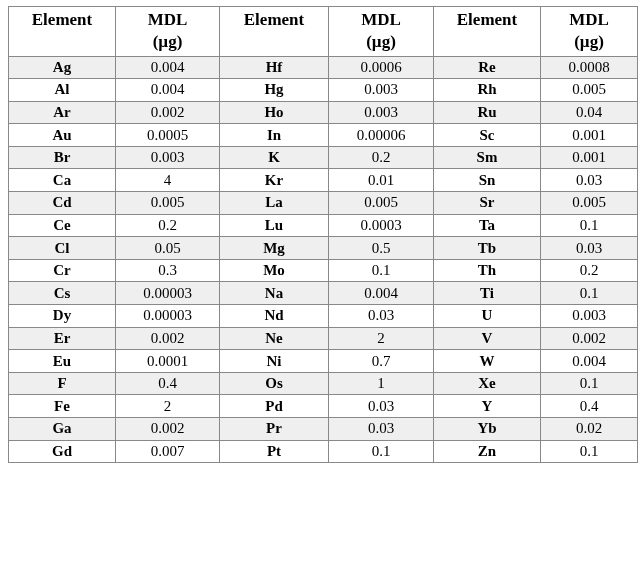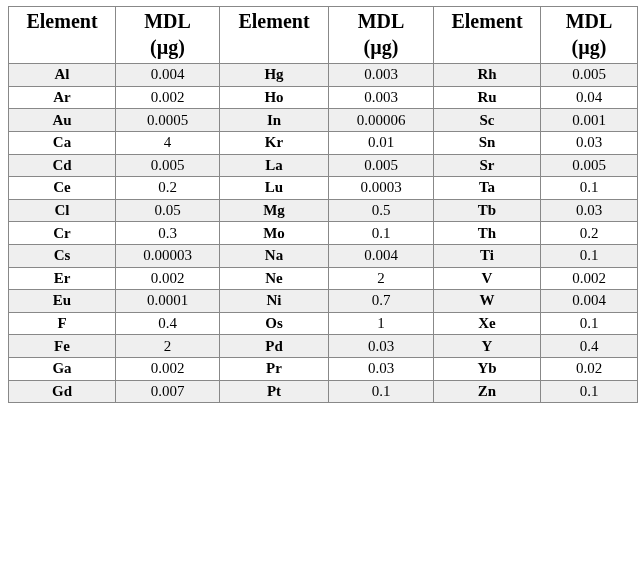--- a/index.html
+++ b/index.html
@@ -25,21 +25,21 @@
   }
   .mdl-table th, .mdl-table td {
     border: 1px solid #888888;
     text-align: center;
     vertical-align: middle;
     overflow: hidden;
     white-space: nowrap;
   }
   .mdl-table thead th {
     font-weight: bold;
-    font-size: 20px;
+    font-size: 17px;
     line-height: 1.28;
     vertical-align: top;
     padding: 2px 0 3px 0;
     background: #ffffff;
     height: 48px;
     box-sizing: border-box;
   }
   .mdl-table tbody td {
     font-size: 15px;
     height: 21.6px;
@@ -76,20 +76,28 @@
         <th>Element</th>
         <th><span>MDL</span><span class="hdr-line2">(µg)</span></th>
         <th>Element</th>
         <th><span>MDL</span><span class="hdr-line2">(µg)</span></th>
         <th>Element</th>
         <th><span>MDL</span><span class="hdr-line2">(µg)</span></th>
       </tr>
   </thead>
   <tbody>
       <tr>
+        <td class="element-cell">Ag</td>
+        <td class="mdl-cell">0.004</td>
+        <td class="element-cell">Hf</td>
+        <td class="mdl-cell">0.0006</td>
+        <td class="element-cell">Re</td>
+        <td class="mdl-cell">0.0008</td>
+      </tr>
+      <tr>
         <td class="element-cell">Al</td>
         <td class="mdl-cell">0.004</td>
         <td class="element-cell">Hg</td>
         <td class="mdl-cell">0.003</td>
         <td class="element-cell">Rh</td>
         <td class="mdl-cell">0.005</td>
       </tr>
       <tr>
         <td class="element-cell">Ar</td>
         <td class="mdl-cell">0.002</td>
@@ -100,20 +108,28 @@
       </tr>
       <tr>
         <td class="element-cell">Au</td>
         <td class="mdl-cell">0.0005</td>
         <td class="element-cell">In</td>
         <td class="mdl-cell">0.00006</td>
         <td class="element-cell">Sc</td>
         <td class="mdl-cell">0.001</td>
       </tr>
       <tr>
+        <td class="element-cell">Br</td>
+        <td class="mdl-cell">0.003</td>
+        <td class="element-cell">K</td>
+        <td class="mdl-cell">0.2</td>
+        <td class="element-cell">Sm</td>
+        <td class="mdl-cell">0.001</td>
+      </tr>
+      <tr>
         <td class="element-cell">Ca</td>
         <td class="mdl-cell">4</td>
         <td class="element-cell">Kr</td>
         <td class="mdl-cell">0.01</td>
         <td class="element-cell">Sn</td>
         <td class="mdl-cell">0.03</td>
       </tr>
       <tr>
         <td class="element-cell">Cd</td>
         <td class="mdl-cell">0.005</td>
@@ -148,20 +164,28 @@
       </tr>
       <tr>
         <td class="element-cell">Cs</td>
         <td class="mdl-cell">0.00003</td>
         <td class="element-cell">Na</td>
         <td class="mdl-cell">0.004</td>
         <td class="element-cell">Ti</td>
         <td class="mdl-cell">0.1</td>
       </tr>
       <tr>
+        <td class="element-cell">Dy</td>
+        <td class="mdl-cell">0.00003</td>
+        <td class="element-cell">Nd</td>
+        <td class="mdl-cell">0.03</td>
+        <td class="element-cell">U</td>
+        <td class="mdl-cell">0.003</td>
+      </tr>
+      <tr>
         <td class="element-cell">Er</td>
         <td class="mdl-cell">0.002</td>
         <td class="element-cell">Ne</td>
         <td class="mdl-cell">2</td>
         <td class="element-cell">V</td>
         <td class="mdl-cell">0.002</td>
       </tr>
       <tr>
         <td class="element-cell">Eu</td>
         <td class="mdl-cell">0.0001</td>

